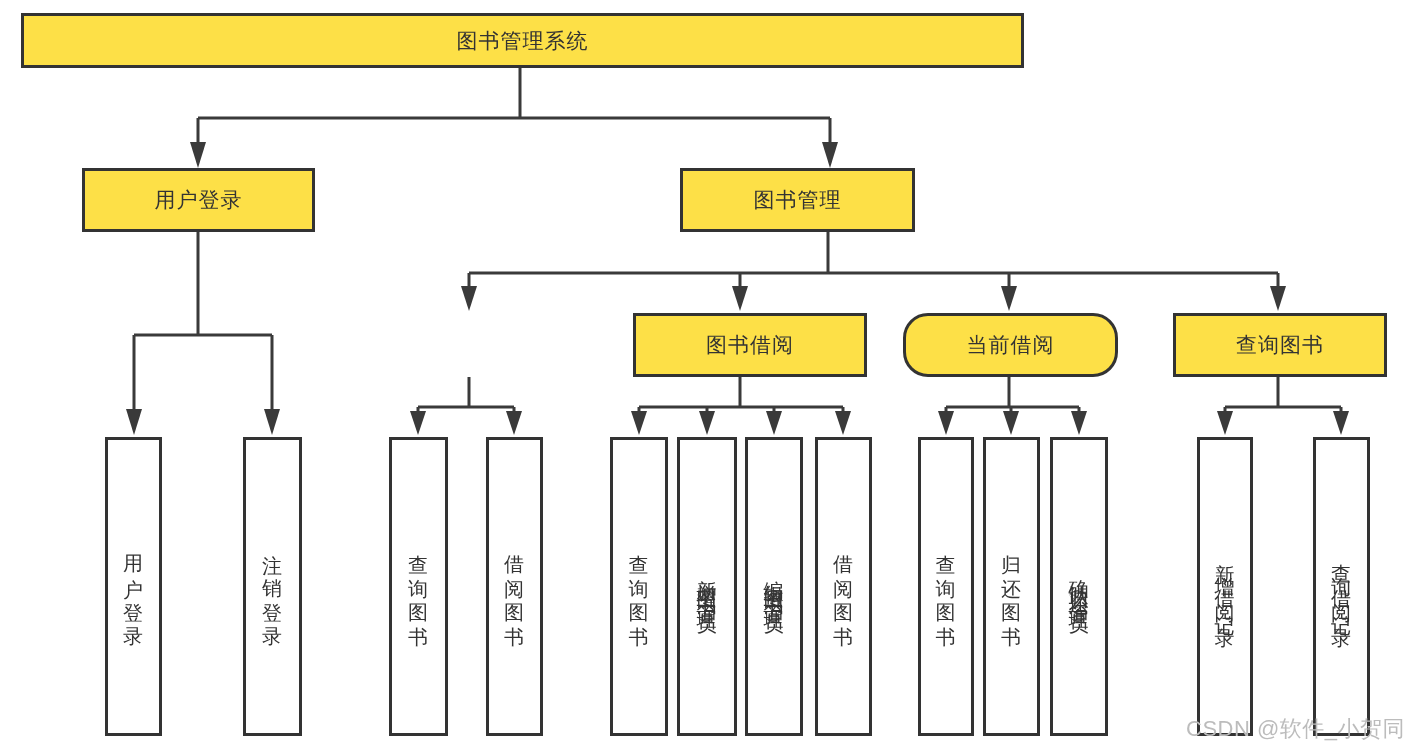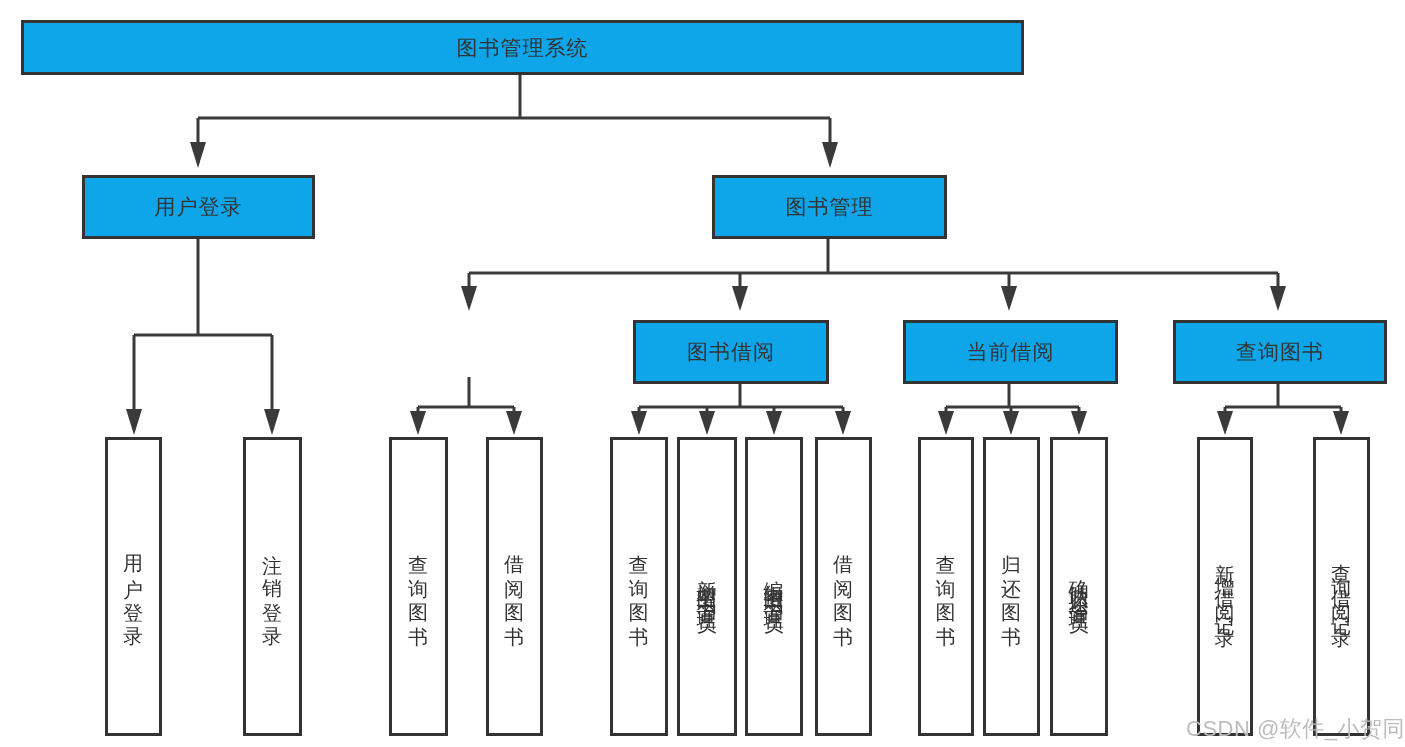--- a/index.html
+++ b/index.html
@@ -14,25 +14,24 @@
   }
   .connectors {
     position: absolute;
     left: 0; top: 0;
     width: 1405px; height: 747px;
   }
   .node {
     position: absolute;
     box-sizing: border-box;
     border: 3px solid #333333;
-    background: #0ea5e9;
+    background: #fde047;
     display: flex;
     align-items: center;
     justify-content: center;
-    margin-top: 7px;
   }
   .node .hlabel {
     font-size: 21px;
     letter-spacing: 1px;
     white-space: nowrap;
   }
   .leaf {
     position: absolute;
     box-sizing: border-box;
     border: 3px solid #333333;
@@ -100,28 +99,28 @@
     </g>
   </svg>
 
   <div class="node" style="left:21px; top:13px; width:1003px; height:55px;">
     <span class="hlabel">图书管理系统</span>
   </div>
 
   <div class="node" style="left:82px; top:168px; width:233px; height:64px;">
     <span class="hlabel">用户登录</span>
   </div>
-  <div class="node" style="left:712px; top:168px; width:235px; height:64px;">
+  <div class="node" style="left:680px; top:168px; width:235px; height:64px;">
     <span class="hlabel">图书管理</span>
   </div>
 
-  <div class="node" style="left:633px; top:313px; width:196px; height:64px;">
+  <div class="node" style="left:633px; top:313px; width:234px; height:64px;">
     <span class="hlabel">图书借阅</span>
   </div>
-  <div class="node" style="left:903px; top:313px; width:215px; height:64px;">
+  <div class="node" style="left:903px; top:313px; width:215px; height:64px;border-radius:25px;">
     <span class="hlabel">当前借阅</span>
   </div>
   <div class="node" style="left:1173px; top:313px; width:214px; height:64px;">
     <span class="hlabel">查询图书</span>
   </div>
 
   <div class="leaf sp-lg" style="left:105px; top:437px; width:57px; height:299px;">
     <span class="vlabel">用户登录</span>
   </div>
   <div class="leaf sp-lg" style="left:243px; top:437px; width:59px; height:299px;">

